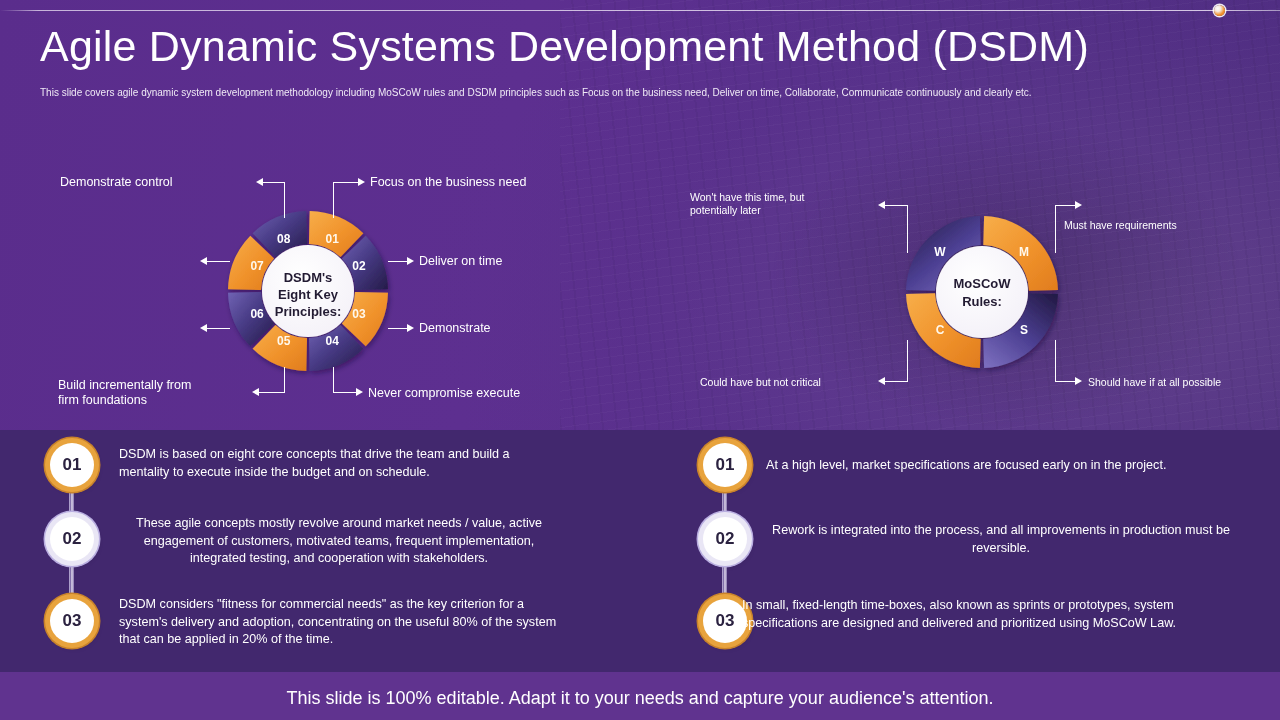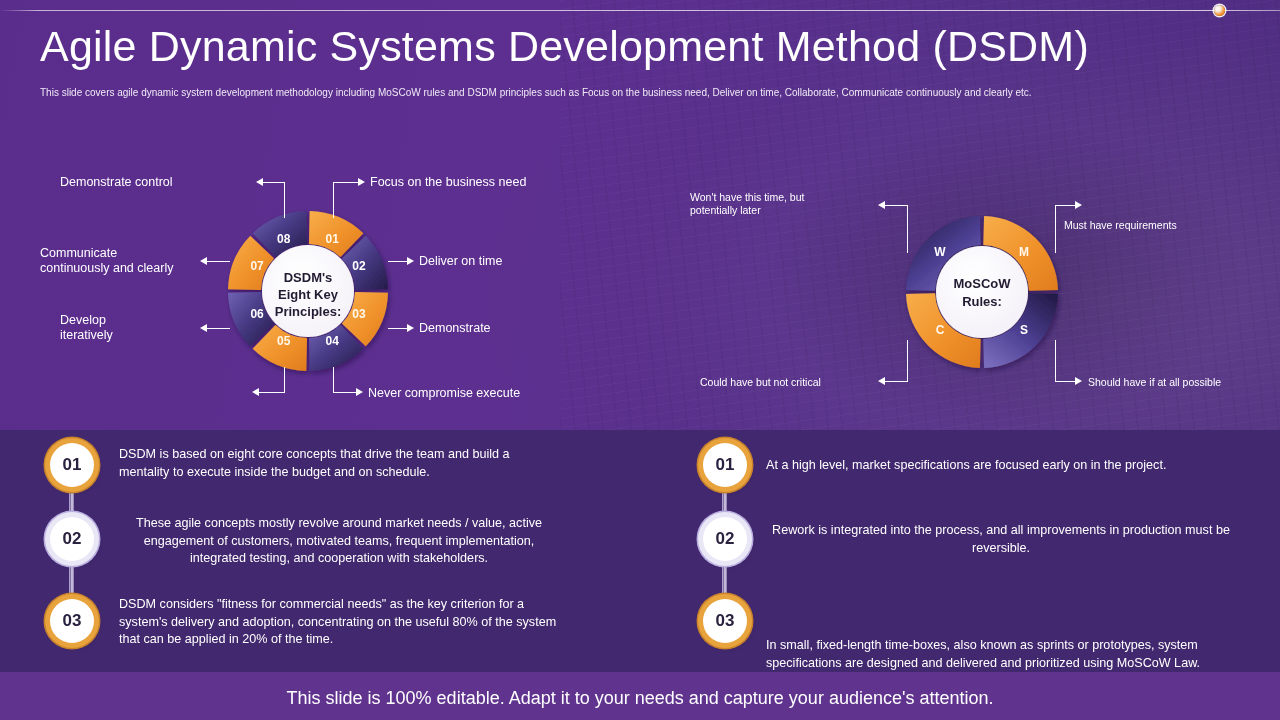--- a/index.html
+++ b/index.html
@@ -212,30 +212,28 @@
   <div class="lbl l" style="left:419px; top:321px;">Demonstrate</div>
 
   <div class="conn v" style="left:333px; top:367px; height:26px;"></div>
   <div class="conn h" style="left:333px; top:392px; width:26px;"></div>
   <div class="arrow right" style="left:356px; top:388px;"></div>
   <div class="lbl l" style="left:368px; top:386px;">Never  compromise  execute</div>
 
   <div class="conn v" style="left:284px; top:367px; height:26px;"></div>
   <div class="conn h" style="left:258px; top:392px; width:27px;"></div>
   <div class="arrow left" style="left:252px; top:388px;"></div>
+  <div class="lbl r" style="left:58px; top:378px; width:190px;">Build incrementally from
+firm foundations</div>
 
   <div class="conn h" style="left:206px; top:328px; width:24px;"></div>
   <div class="arrow left" style="left:200px; top:324px;"></div>
-  <div class="lbl r" style="left:60px; top:313px; width:136px;">Develop
-iteratively</div>
 
   <div class="conn h" style="left:206px; top:261px; width:24px;"></div>
   <div class="arrow left" style="left:200px; top:257px;"></div>
-  <div class="lbl r" style="left:40px; top:246px; width:156px;">Communicate
-continuously and clearly</div>
 
   <div class="conn v" style="left:284px; top:183px; height:35px;"></div>
   <div class="conn h" style="left:262px; top:182px; width:23px;"></div>
   <div class="arrow left" style="left:256px; top:178px;"></div>
   <div class="lbl r" style="left:60px; top:175px; width:190px;">Demonstrate  control</div>
 
   <div class="donut-wrap" style="left:903px; top:213px;">
     <svg class="donut-svg" width="158" height="158" viewBox="0 0 158 158">
       <defs>
         <linearGradient id="gOr2" x1="0" y1="0" x2="1" y2="1">
@@ -334,17 +332,17 @@
       <div class="bullet-text" style="left:766px; top:457px; width:470px;">At a high level, market  specifications are focused  early on in the project.</div>
     </div>
 
     <div class="bullet-item">
       <div class="badge violet" style="left:703px; top:517px;">02</div>
       <div class="bullet-text" style="left:766px; top:522px; width:470px;text-align:center;">Rework  is integrated  into the process, and all improvements in production  must be reversible.</div>
     </div>
 
     <div class="bullet-item">
       <div class="badge gold" style="left:703px; top:599px;">03</div>
-      <div class="bullet-text" style="left:766px; top:597px; width:470px;margin-top:40px;">In small, fixed-length time-boxes, also known  as sprints or prototypes, system specifications are designed and delivered and prioritized using MoSCoW Law.</div>
+      <div class="bullet-text" style="left:742px; top:597px; width:470px;">In small, fixed-length time-boxes, also known  as sprints or prototypes, system specifications are designed and delivered and prioritized using MoSCoW Law.</div>
     </div>
   </div>
 
 </div>
 
 </body></html>

